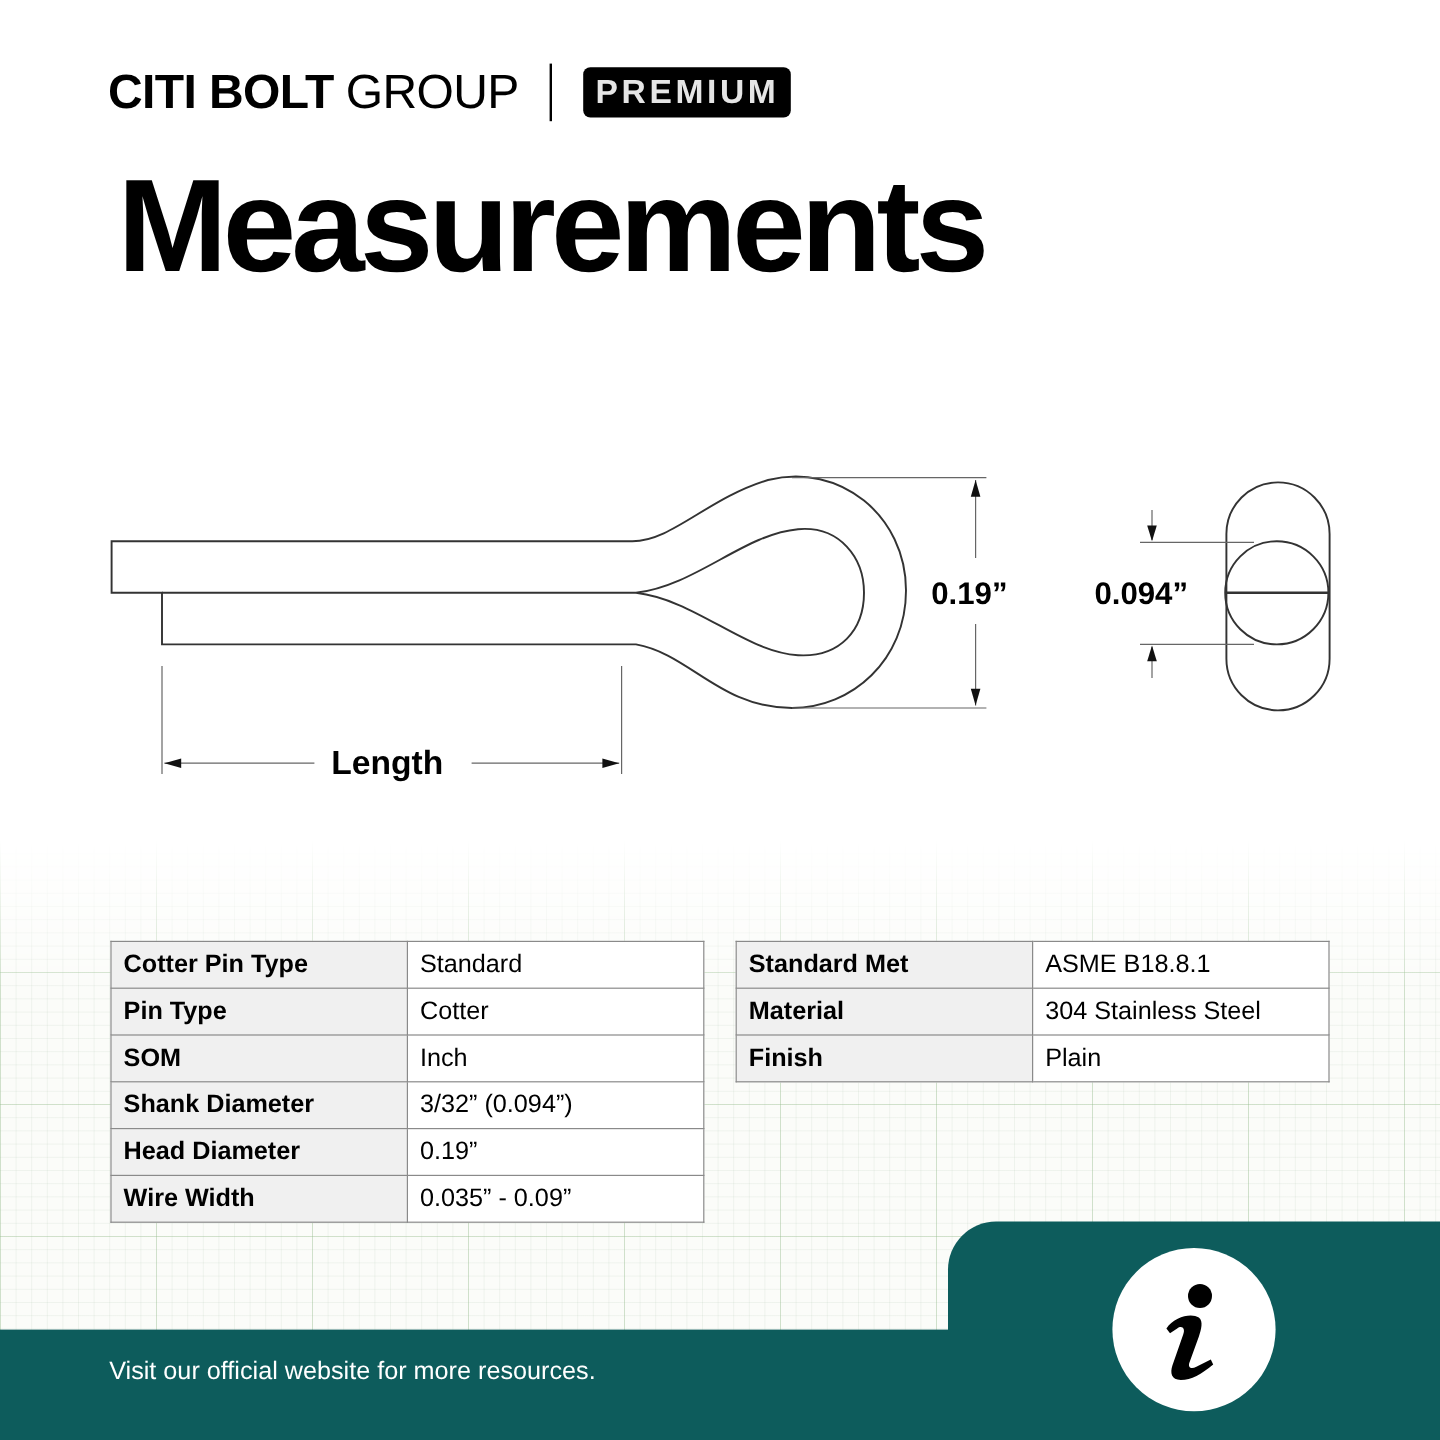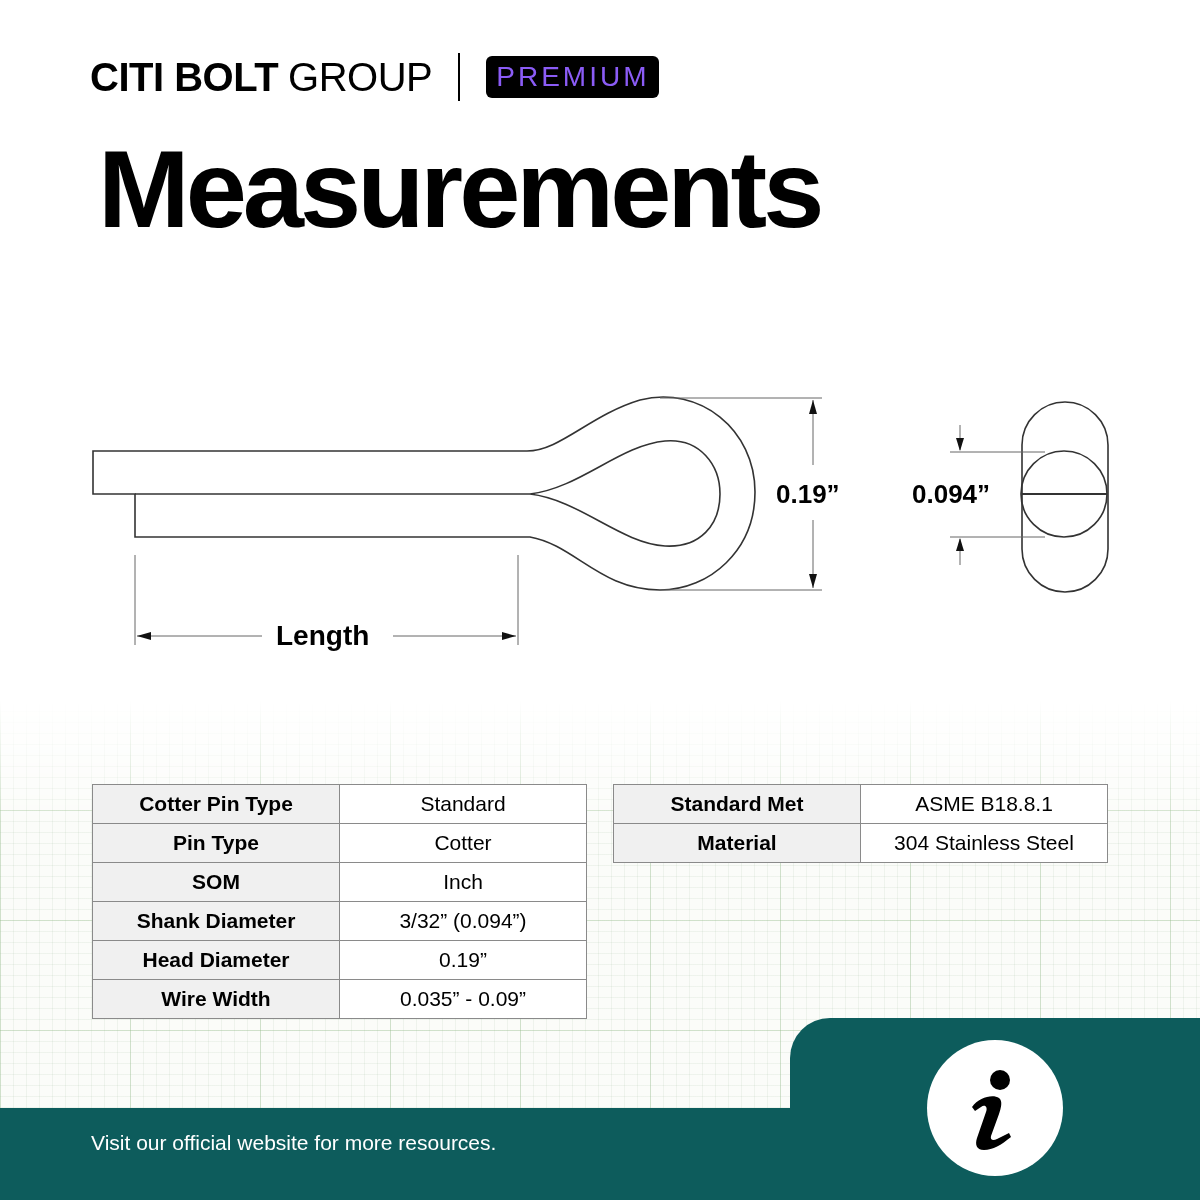--- a/index.html
+++ b/index.html
@@ -22,37 +22,37 @@
     mask-image: linear-gradient(to bottom, transparent 0%, #000 30%);
   }
   .header {
     position: absolute; left: 90px; top: 52px; height: 50px;
     display: flex; align-items: center;
   }
   .brand-bold { font-weight: 700; font-size: 40px; letter-spacing: -0.5px; }
   .brand-light { font-weight: 400; font-size: 40px; margin-left: 10px; letter-spacing: -0.5px; }
   .sep { width: 2px; height: 48px; background: #000; margin: 0 26px; }
   .premium {
-    background: #000; color: #8b5cf6; font-weight: 400; font-size: 28px;
+    background: #000; color: #e5e5e5; font-weight: 700; font-size: 28px;
     letter-spacing: 3px; padding: 4px 10px; border-radius: 6px; line-height: 34px;
   }
   .fasteners { font-size: 36px; margin-left: 10px; letter-spacing: 0px; }
   .title {
     position: absolute; left: 86px; top: 122px; margin: 12px;
     font-size: 110px; font-weight: 700; letter-spacing: -4px; line-height: 110px;
   }
   .diagram { position: absolute; left: 0; top: 380px; }
   .dim-label { font-family: "Liberation Sans", sans-serif; font-weight: 700; }
   table.spec {
     position: absolute; border-collapse: collapse; background: #fff;
     font-size: 21px;
   }
   table.spec td {
     border: 1px solid #8a8a8a; height: 38px; padding: 0 10px;
-    text-align: center; width: 226px;
+    width: 226px;
   }
   table.spec td.k { background: #f0f0f0; font-weight: 700; }
   .footer-tab {
     position: absolute; left: 790px; top: 1018px; width: 410px; height: 120px;
     background: #0d5c5c; border-top-left-radius: 40px;
   }
   .footer {
     position: absolute; left: 0; top: 1108px; width: 1200px; height: 92px;
     background: #0d5c5c;
   }
@@ -155,20 +155,24 @@
 <table class="spec" style="left:613px; top:784px;padding-left:33px;">
   <tbody>
       <tr>
         <td class="k">Standard Met</td>
         <td>ASME B18.8.1</td>
       </tr>
   <tr>
         <td class="k">Material</td>
         <td>304 Stainless Steel</td>
       </tr>
+  <tr>
+        <td class="k">Finish</td>
+        <td>Plain</td>
+      </tr>
 </tbody>
   </table>
 
 <div class="footer-tab"></div>
 <div class="footer"></div>
 <div class="footer-text">Visit our official website for more resources.</div>
 <div class="info-circle">
   <svg width="136" height="136" viewBox="0 0 136 136">
     <circle cx="73" cy="40" r="10" fill="#000"></circle>
     <path d="M45 67 C52 57 66 54 72 58 C76 61 74 68 72 74 L64 96 C63 100 66 101 70 99 L82 93 L84 97 C74 105 66 110 57 110 C49 110 48 104 50 98 L59 72 C61 67 58 64 54 67 L48 71 Z" fill="#000"></path>

